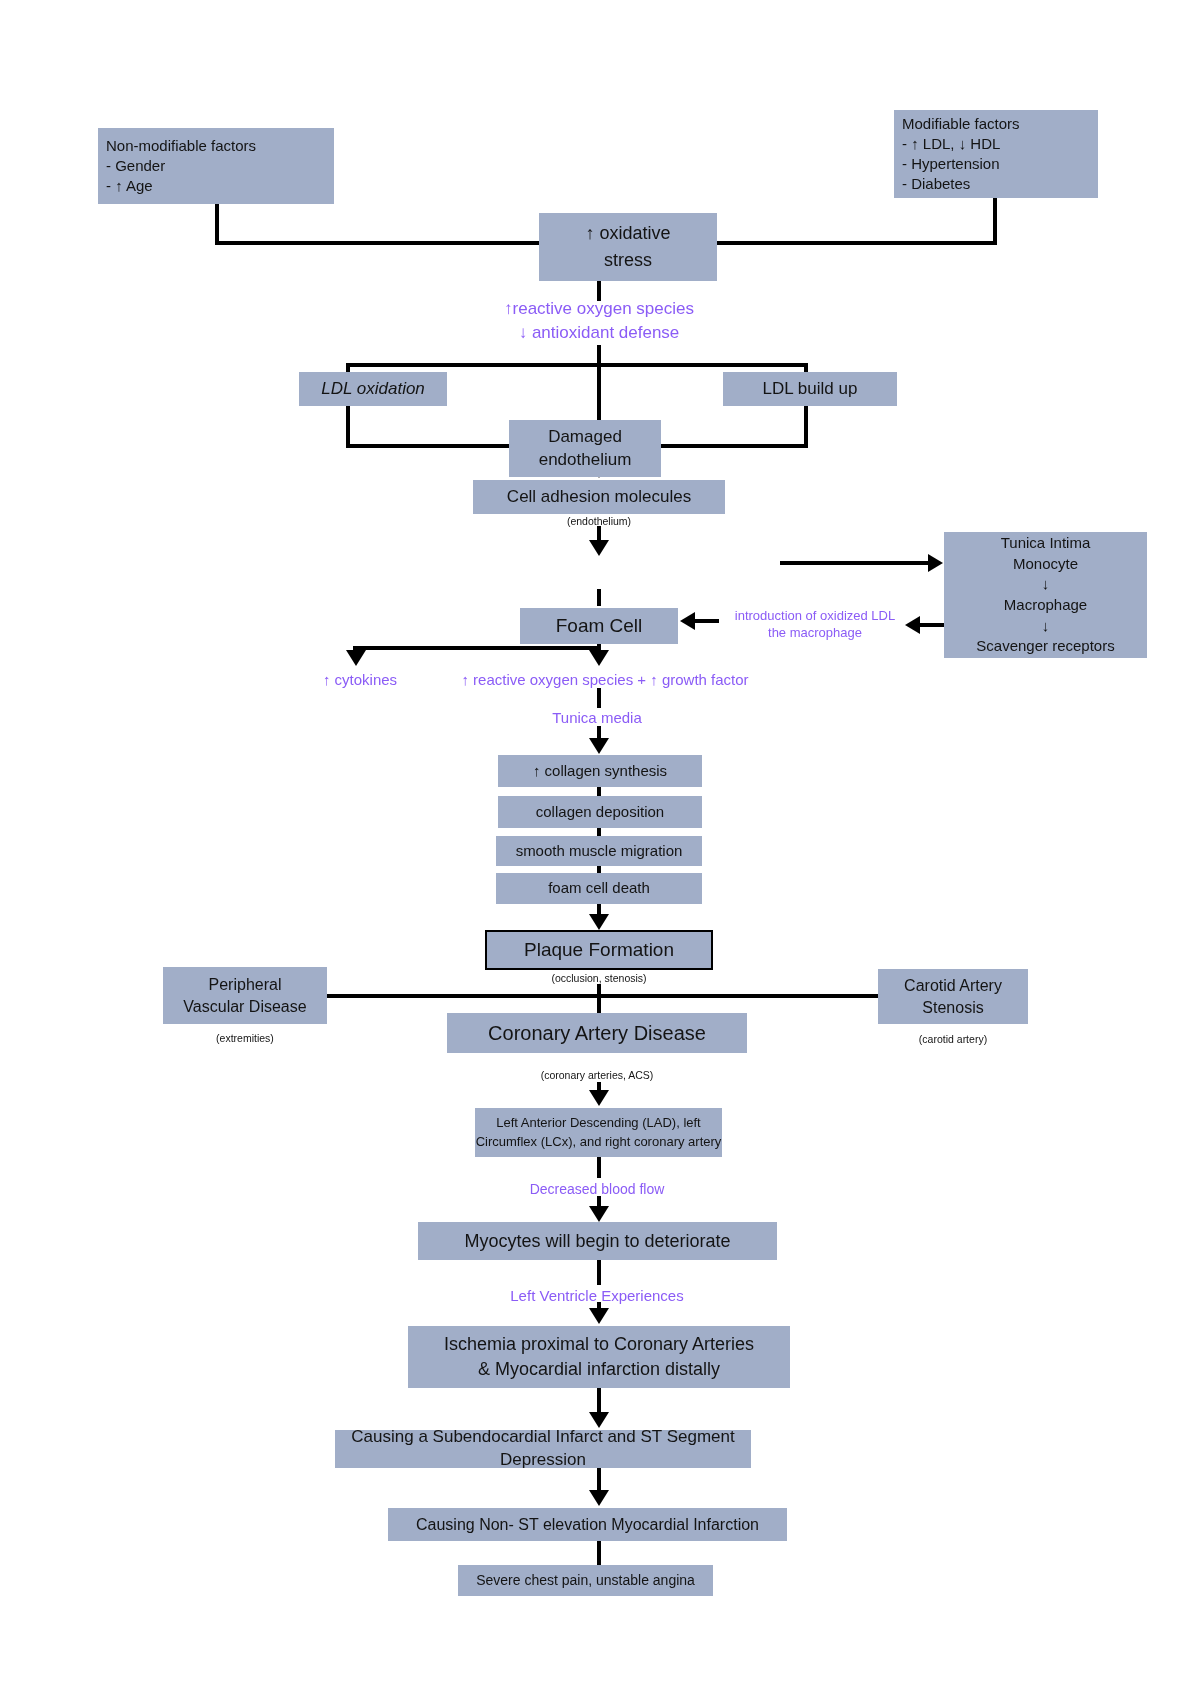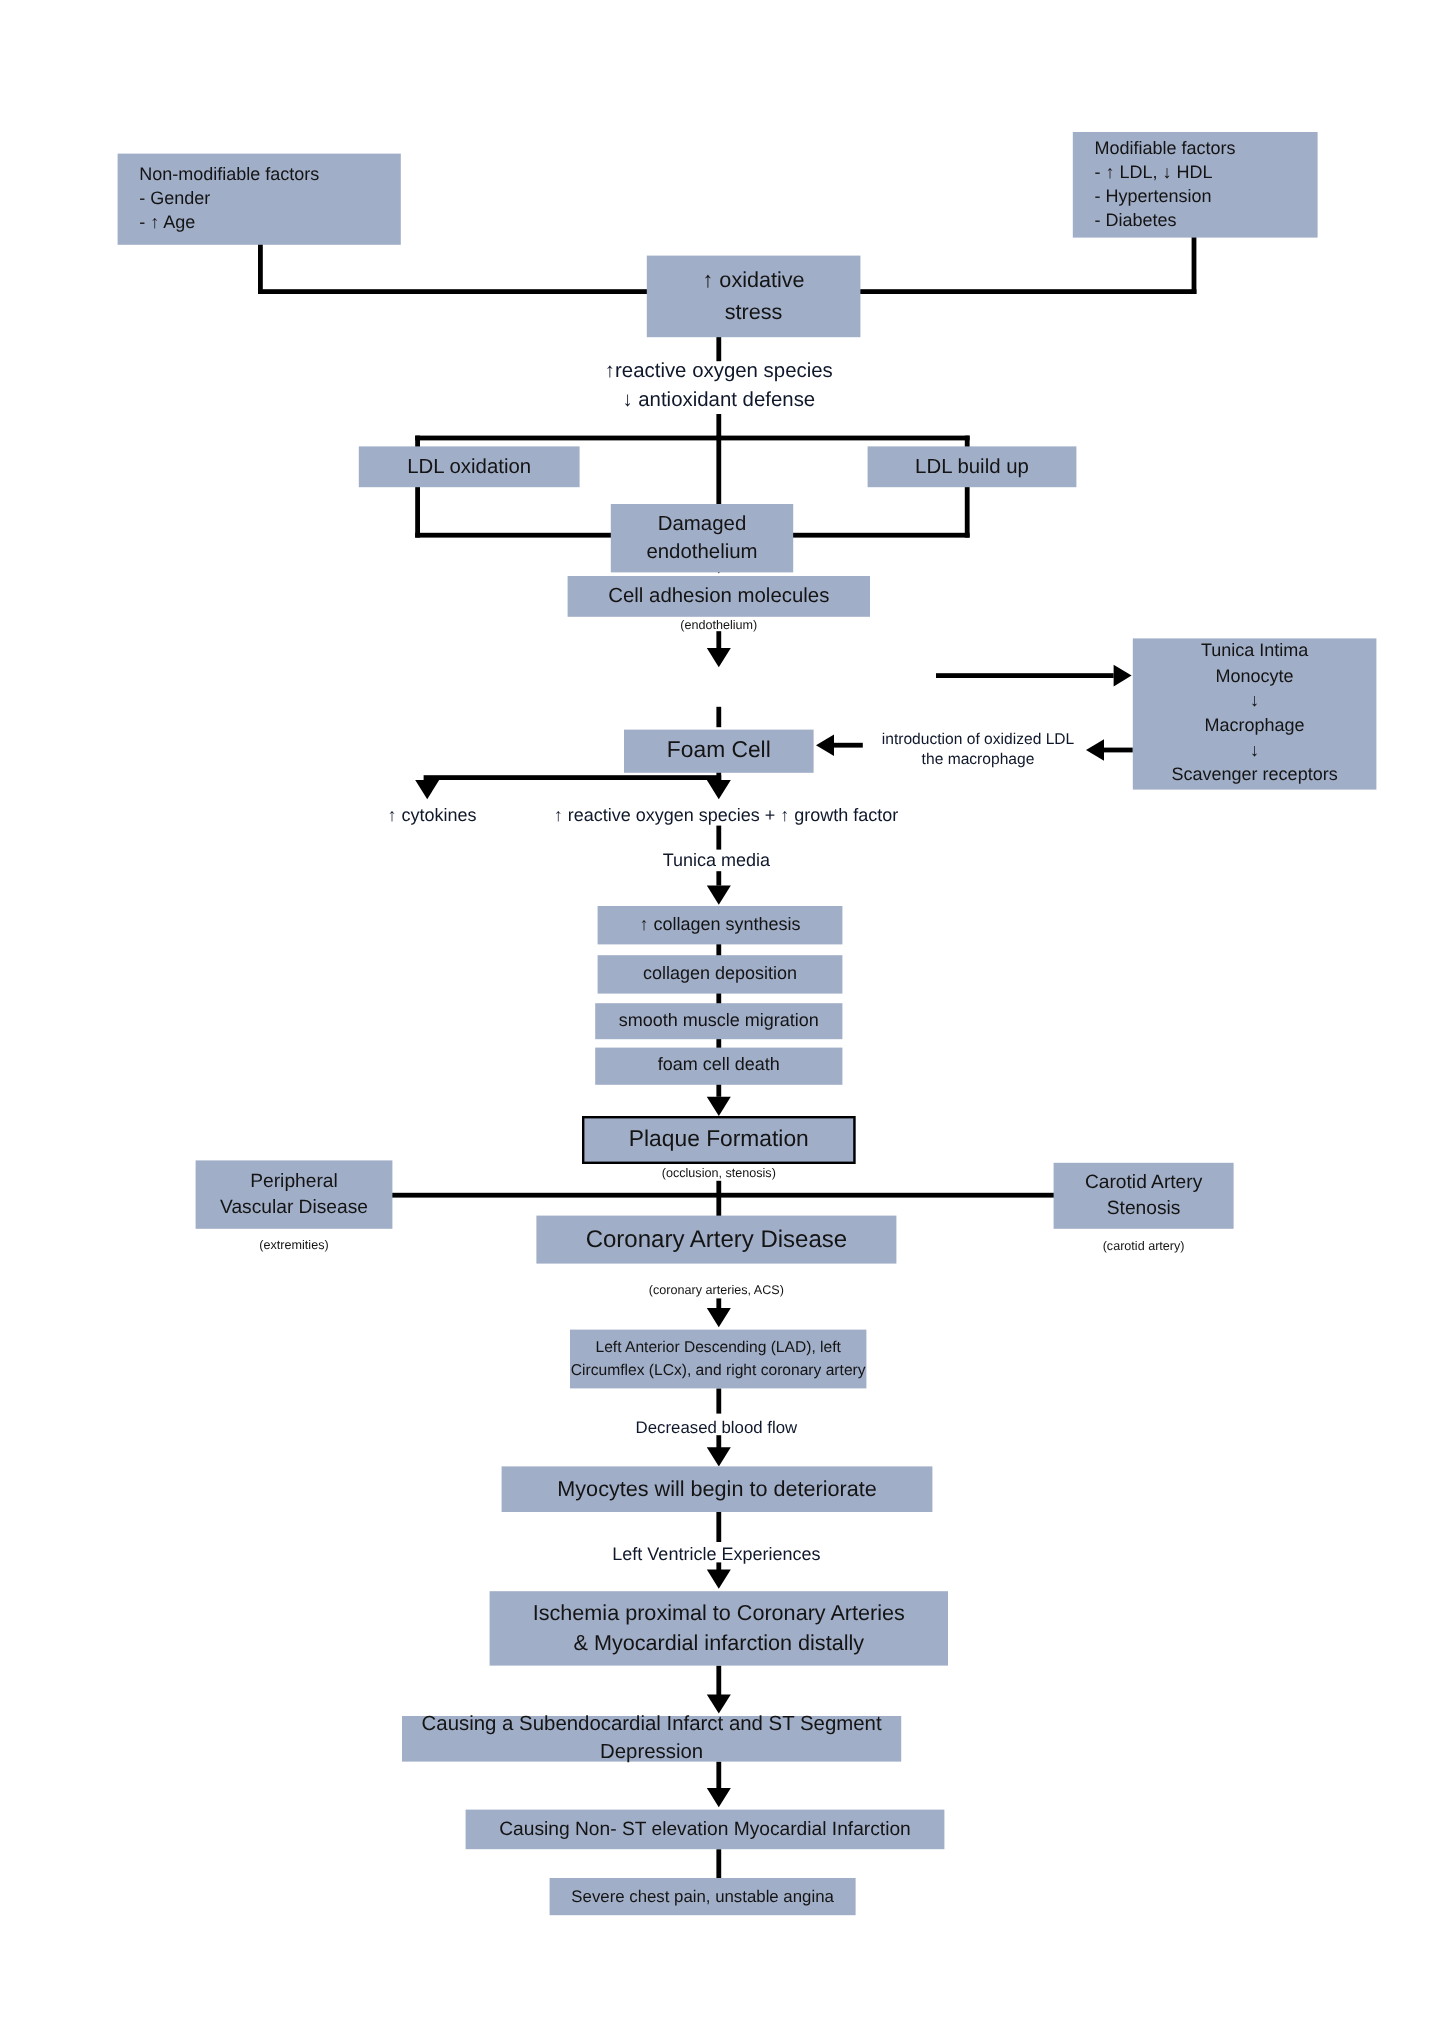--- a/index.html
+++ b/index.html
@@ -5,23 +5,23 @@
   html,body{margin:0;padding:0;background:#ffffff;}
   .canvas{
     position:relative;width:1200px;height:1697px;background:#ffffff;overflow:hidden;
     font-family:"Liberation Sans","DejaVu Sans",sans-serif;color:#141414;
   }
   .box{
     position:absolute;background:#a1aec8;color:#141414;
     display:flex;align-items:center;justify-content:center;
     text-align:center;white-space:pre-line;line-height:1.35;
   }
-  .box.left{justify-content:flex-start;text-align:left;padding:8px 18px;box-sizing:border-box;}
+  .box.left{justify-content:flex-start;text-align:left;padding:8px 8px;box-sizing:border-box;}
   .lbl{
-    position:absolute;text-align:center;white-space:pre-line;line-height:1.35;color:#0f172a;
+    position:absolute;text-align:center;white-space:pre-line;line-height:1.35;color:#8b5cf6;
   }
   .sub{
     position:absolute;text-align:center;font-size:10.5px;color:#141414;white-space:pre-line;
   }
   .vl{position:absolute;width:4px;background:#000;}
   .hl{position:absolute;height:4px;background:#000;}
   .ad{position:absolute;width:0;height:0;
       border-left:10px solid transparent;border-right:10px solid transparent;border-top:16px solid #000;}
   .al{position:absolute;width:0;height:0;
       border-top:9px solid transparent;border-bottom:9px solid transparent;border-right:15px solid #000;}
@@ -108,21 +108,21 @@
 - ↑ LDL, ↓ HDL
 - Hypertension
 - Diabetes</div>
 
   <div class="box" style="left:539px;top:213px;width:178px;height:68px;font-size:18px;line-height:1.5;">↑ oxidative
 stress</div>
 
   <div class="lbl" style="left:399px;top:297px;width:400px;font-size:17px;line-height:1.4;">↑reactive oxygen species
 ↓ antioxidant defense</div>
 
-  <div class="box" style="left:299px;top:372px;width:184px;height:34px;font-size:17px;">LDL oxidation</div>
+  <div class="box" style="left:299px;top:372px;width:148px;height:34px;font-size:17px;font-style:italic;">LDL oxidation</div>
   <div class="box" style="left:509px;top:372px;width:152px;height:57px;font-size:17px;margin-top:48px;">Damaged
 endothelium</div>
   <div class="box" style="left:723px;top:372px;width:174px;height:34px;font-size:17px;">LDL build up</div>
 
   <div class="box" style="left:473px;top:480px;width:252px;height:34px;font-size:17px;">Cell adhesion molecules</div>
   <div class="sub" style="left:499px;top:515px;width:200px;">(endothelium)</div>
 
 
   <div class="box" style="left:520px;top:608px;width:158px;height:36px;font-size:19px;">Foam Cell</div>
 

